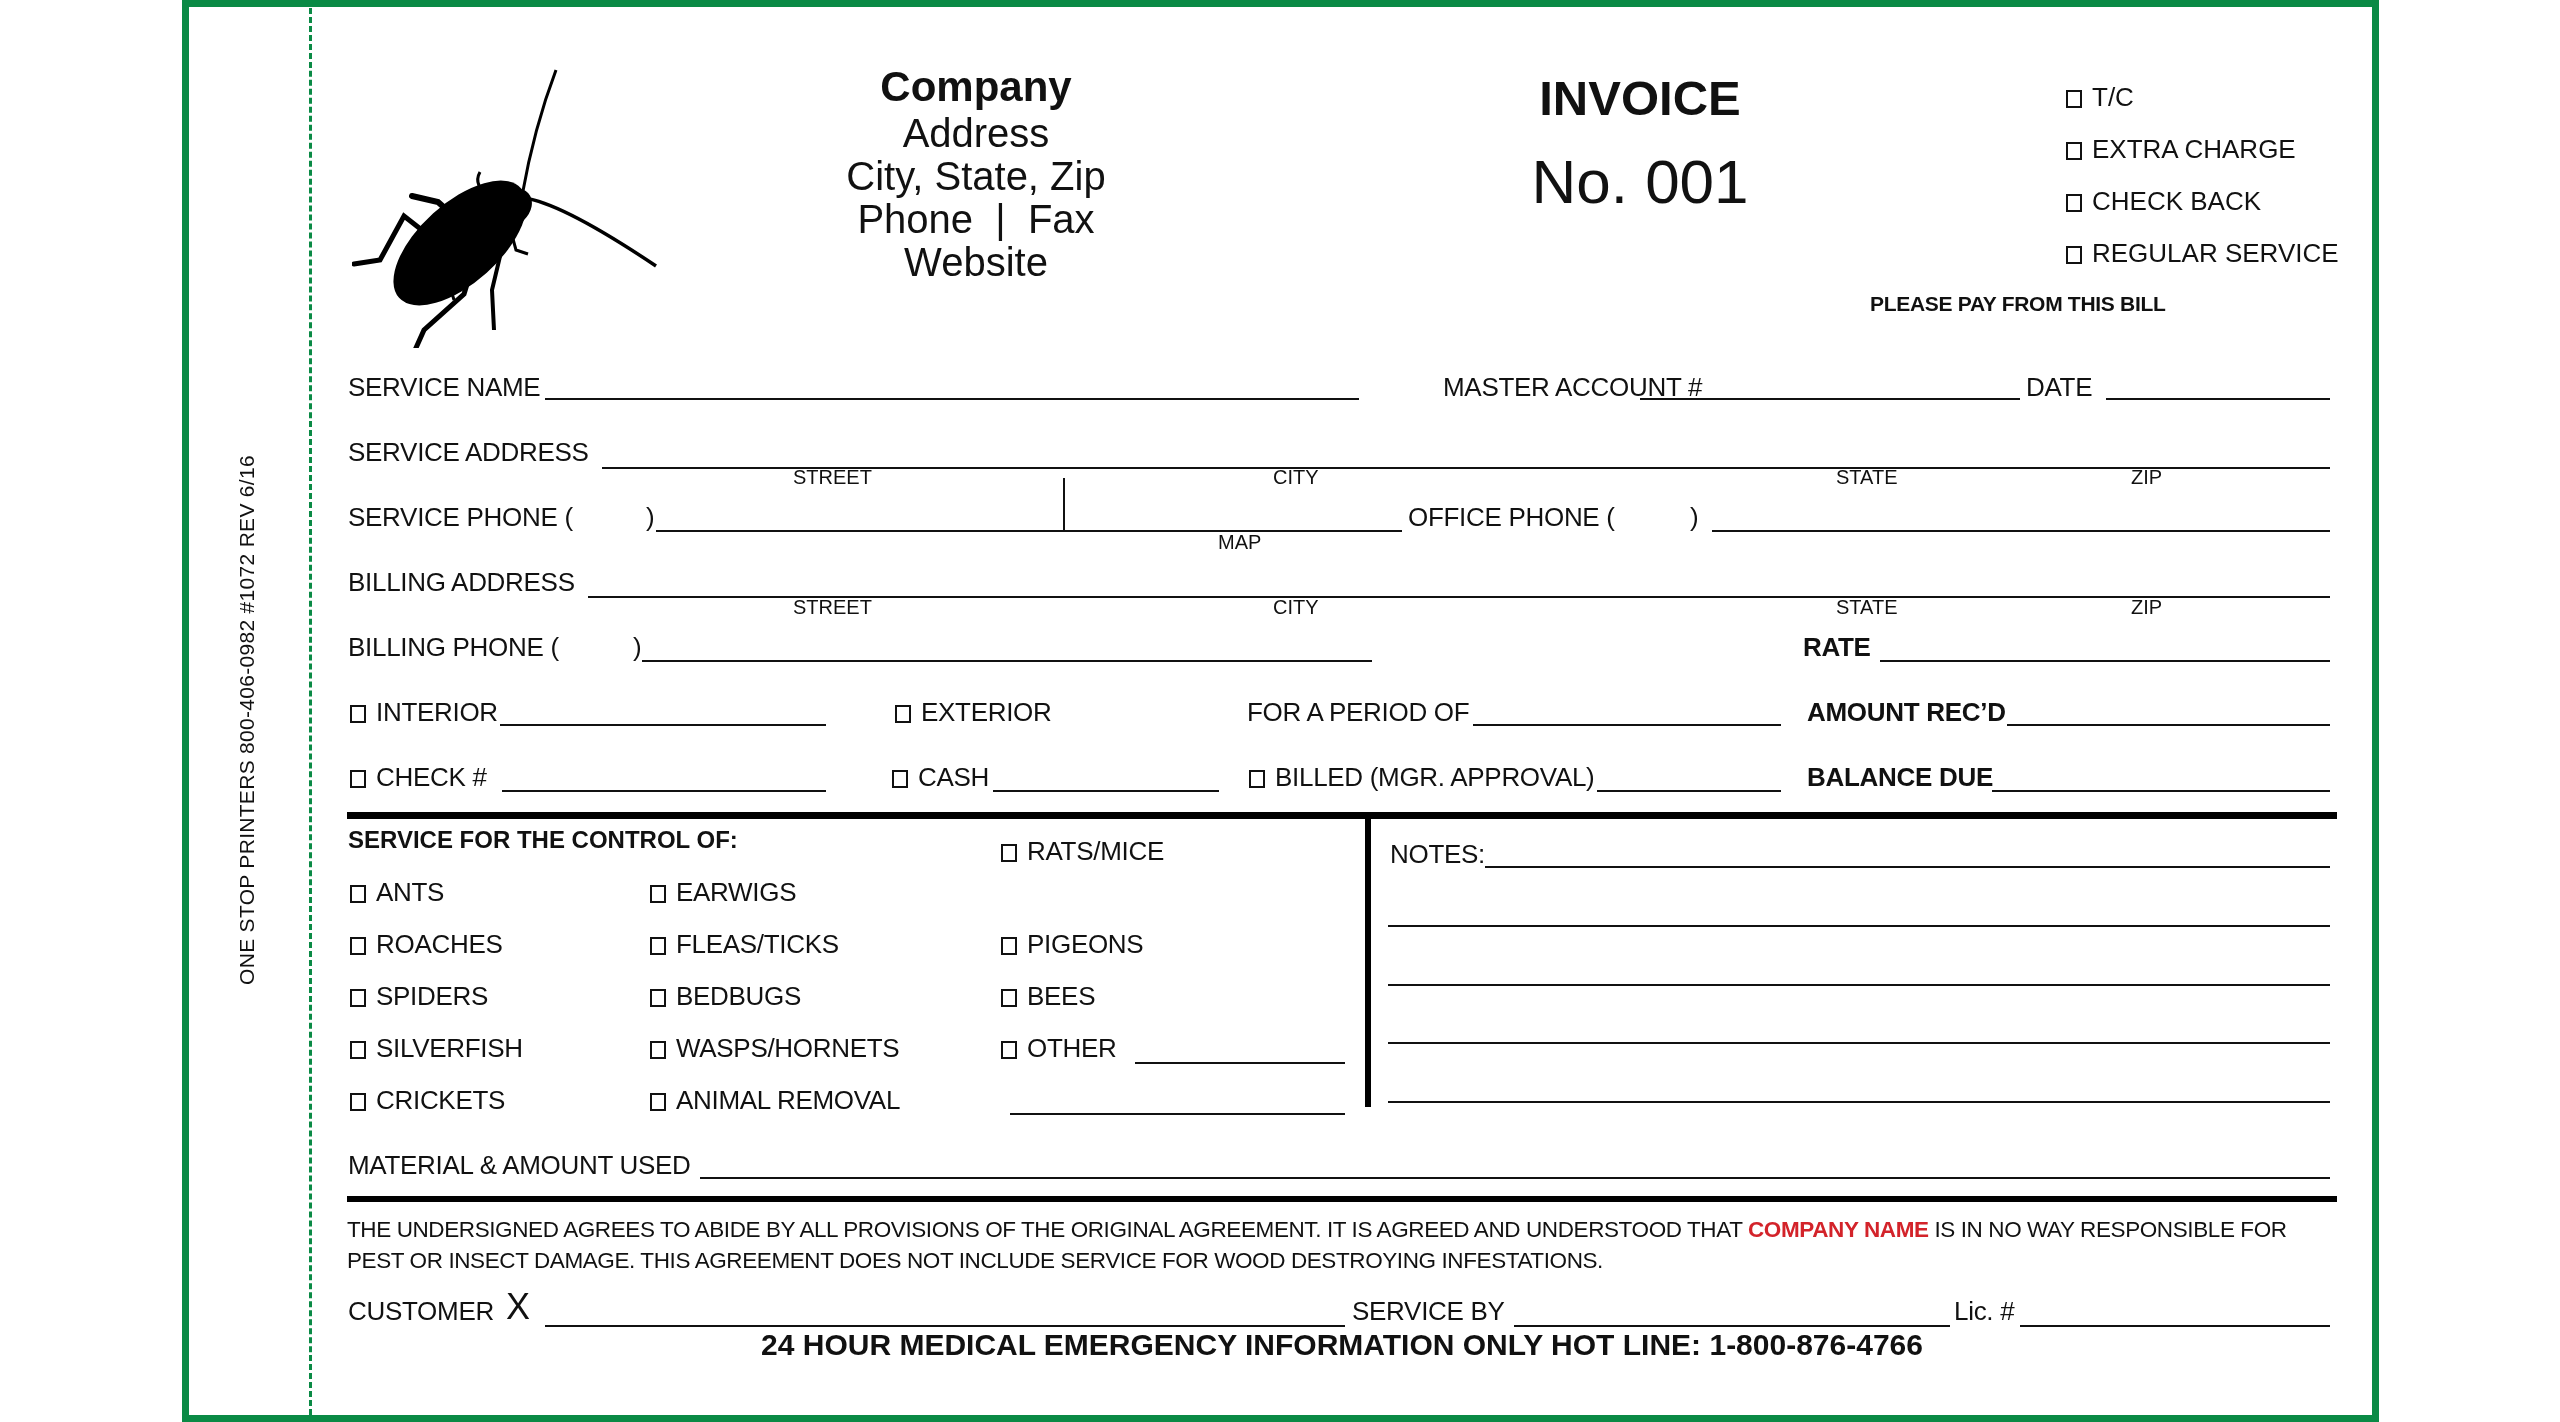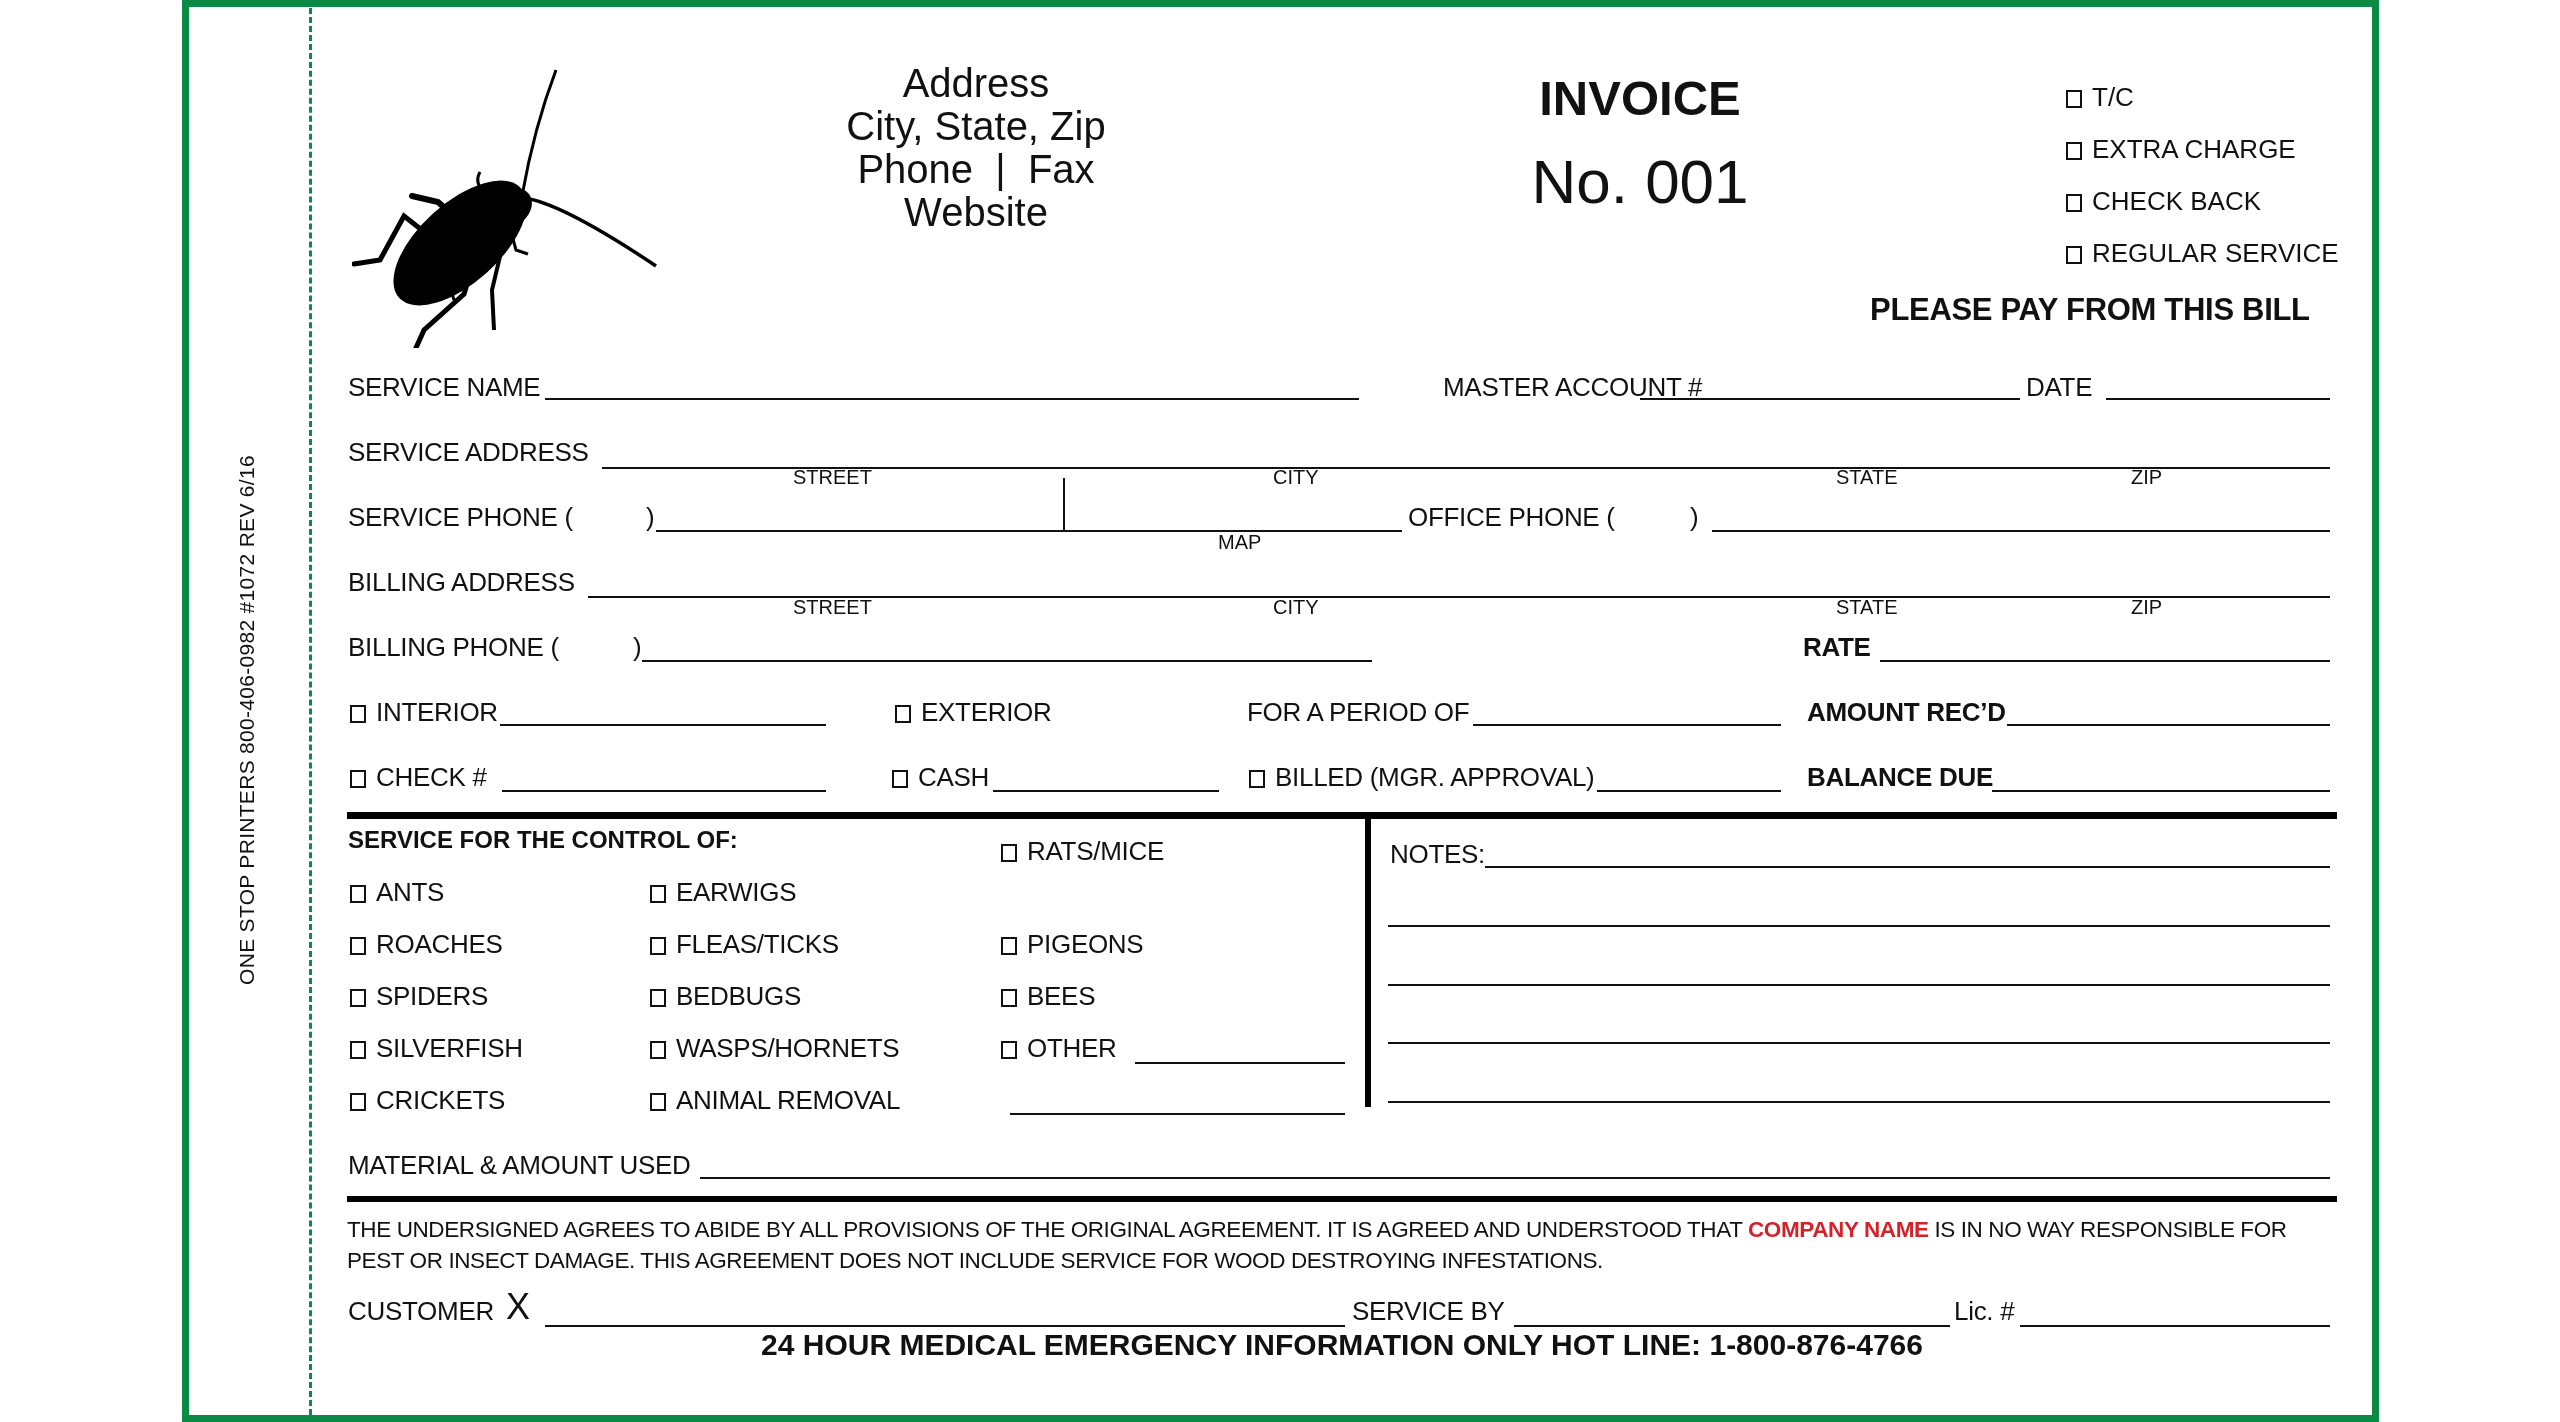--- a/index.html
+++ b/index.html
@@ -49,34 +49,35 @@
   <path d="M104 150 L86 134 L60 128" stroke="#000" stroke-width="6" fill="none" stroke-linecap="round"></path>
   <path d="M80 170 L52 148 L28 192 L2 196" stroke="#000" stroke-width="5" fill="none" stroke-linecap="round"></path>
   <path d="M120 200 L112 226 L72 262 L55 300" stroke="#000" stroke-width="5" fill="none" stroke-linecap="round"></path>
   <path d="M150 180 L140 222 L142 262" stroke="#000" stroke-width="4" fill="none"></path>
   <path d="M140 130 Q120 118 128 104" stroke="#000" stroke-width="3" fill="none"></path>
   <path d="M158 160 L164 182 L176 186" stroke="#000" stroke-width="3" fill="none"></path>
   <path d="M96 212 L102 232" stroke="#000" stroke-width="3" fill="none"></path>
 </svg>
 
 <div class="company-block">
+  <div class="company-name">Company</div>
   <div class="company-line">Address</div>
   <div class="company-line">City, State, Zip</div>
   <div class="company-line" style="white-space:pre">Phone  |  Fax</div>
   <div class="company-line">Website</div>
 </div>
 
 <div class="invoice-title">INVOICE</div>
 <div class="invoice-no">No. 001</div>
 
 <div class="abs opt" style="left:2066px;top:82px"><span class="cb"></span><span>T/C</span></div>
 <div class="abs opt" style="left:2066px;top:134px"><span class="cb"></span><span>EXTRA CHARGE</span></div>
 <div class="abs opt" style="left:2066px;top:186px"><span class="cb"></span><span>CHECK BACK</span></div>
 <div class="abs opt" style="left:2066px;top:238px"><span class="cb"></span><span>REGULAR SERVICE</span></div>
-<div class="abs bold" style="left:1870px;top:292px;font-size:31px;letter-spacing:-0.3px">PLEASE PAY FROM THIS BILL</div>
+<div class="abs bold" style="left:1870px;top:292px;font-size:21px;letter-spacing:-0.3px">PLEASE PAY FROM THIS BILL</div>
 
 <div class="abs lbl" style="left:348px;top:372px">SERVICE NAME</div>
 <div class="line" style="left:545px;top:398px;width:814px"></div>
 <div class="abs lbl" style="left:1443px;top:372px">MASTER ACCOUNT #</div>
 <div class="line" style="left:1640px;top:398px;width:380px"></div>
 <div class="abs lbl" style="left:2026px;top:372px">DATE</div>
 <div class="line" style="left:2106px;top:398px;width:224px"></div>
 
 <div class="abs lbl" style="left:348px;top:437px">SERVICE ADDRESS</div>
 <div class="line" style="left:602px;top:467px;width:1728px"></div>

